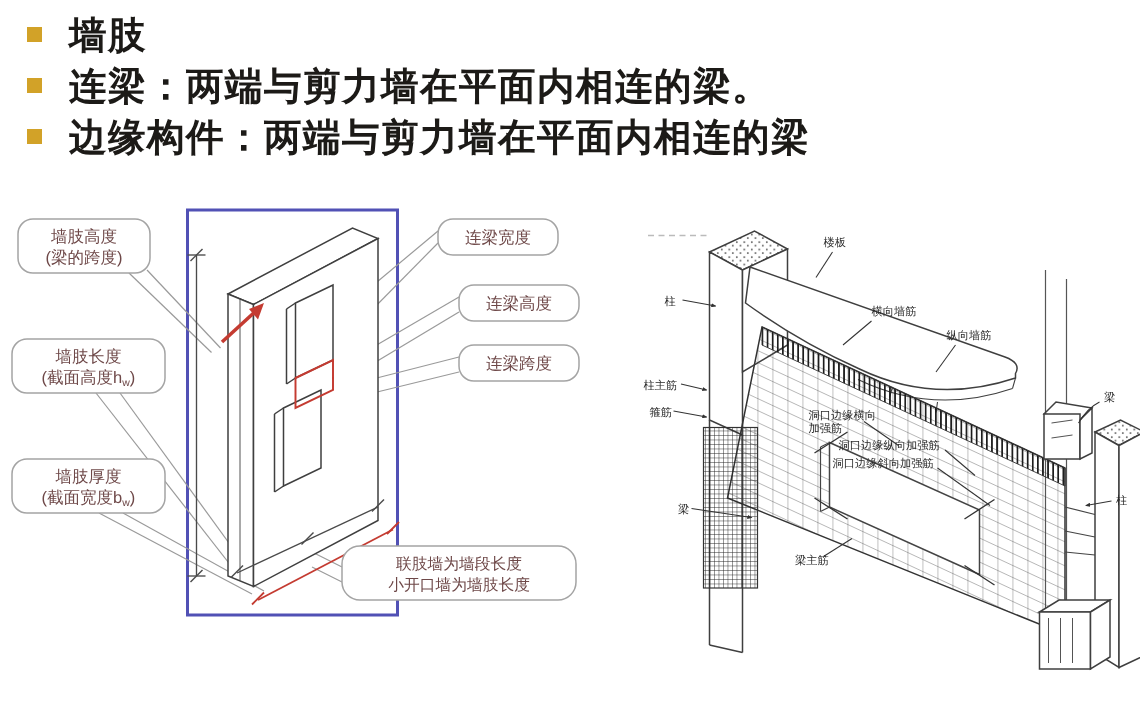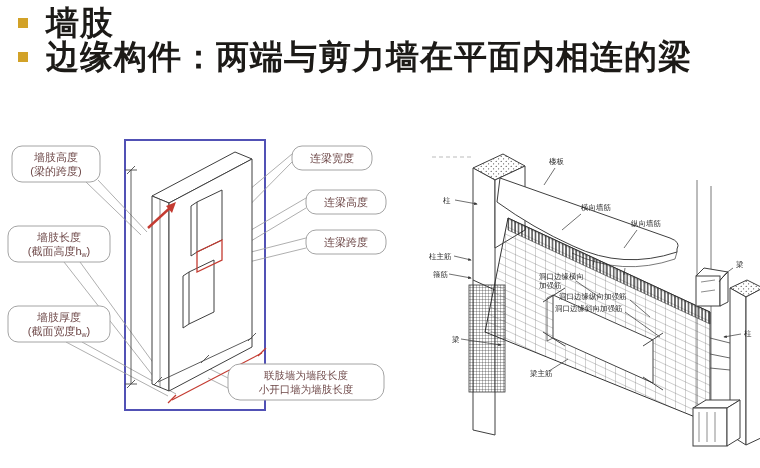--- a/index.html
+++ b/index.html
@@ -18,41 +18,45 @@
     display:flex;align-items:center;
     height:34px;
   }
   .bullet-sq{
     width:10px;height:10px;
     background:#D2A228;
     margin:0 18px 0 18px;
     flex:0 0 auto;
   }
   .bullet-text{
-    font-size:33px;font-weight:700;color:#1C1A17;
+    font-size:25px;font-weight:700;color:#1C1A17;
     letter-spacing:1px;white-space:nowrap;
   }
   svg text{font-family:"Liberation Sans", sans-serif;}
   .callout-txt{fill:#6E4848;font-size:11px;}
   .callout-txt-sm{fill:#6E4848;font-size:10.5px;}
   .lbl{fill:#2a2a2a;font-size:7.5px;}
   .sketch{stroke:#3f3f3f;fill:none;stroke-width:1;}
   .leader{stroke:#9a9a9a;stroke-width:0.8;fill:none;}
   .dim{stroke:#4a4a4a;stroke-width:0.9;fill:none;}
   .red{stroke:#C43B31;fill:none;}
 </style>
 </head>
 <body>
 
 <div class="slide">
 
   <ul class="bullet-list">
     <li>
       <span class="bullet-sq"></span>
       <span class="bullet-text">墙肢</span>
+    </li>
+    <li>
+      <span class="bullet-sq"></span>
+      <span class="bullet-text">连梁：两端与剪力墙在平面内相连的梁。</span>
     </li>
     <li>
       <span class="bullet-sq"></span>
       <span class="bullet-text">边缘构件：两端与剪力墙在平面内相连的梁</span>
     </li>
   </ul>
 
   <svg style="position:absolute;left:0;top:132px;" width="420" height="300" viewBox="0 0 420 300">
 
     <rect x="125" y="8" width="140" height="270" fill="none" stroke="#5151B5" stroke-width="2"></rect>

